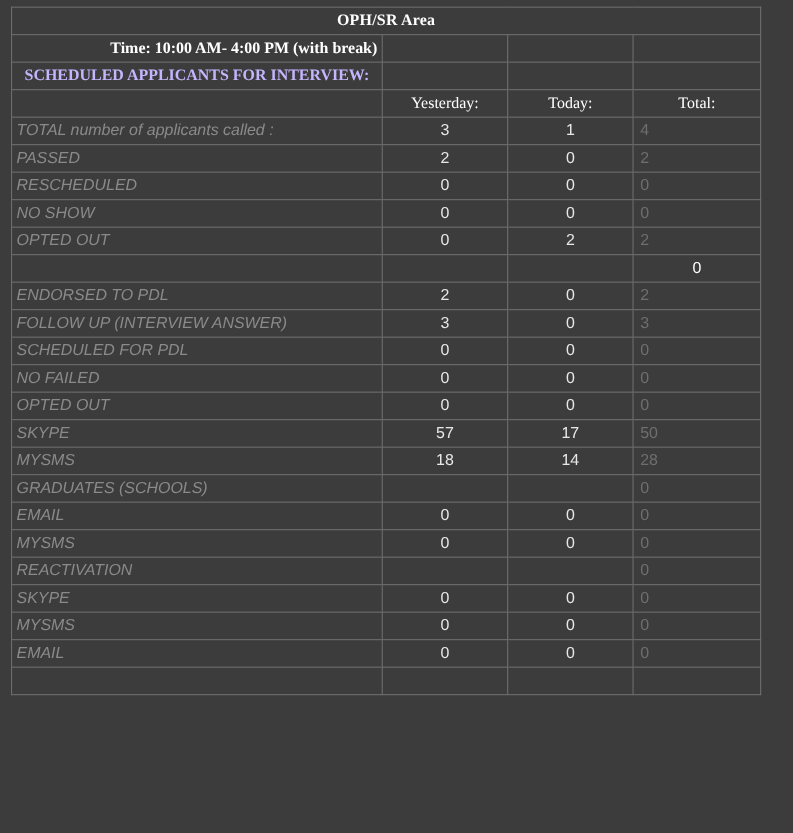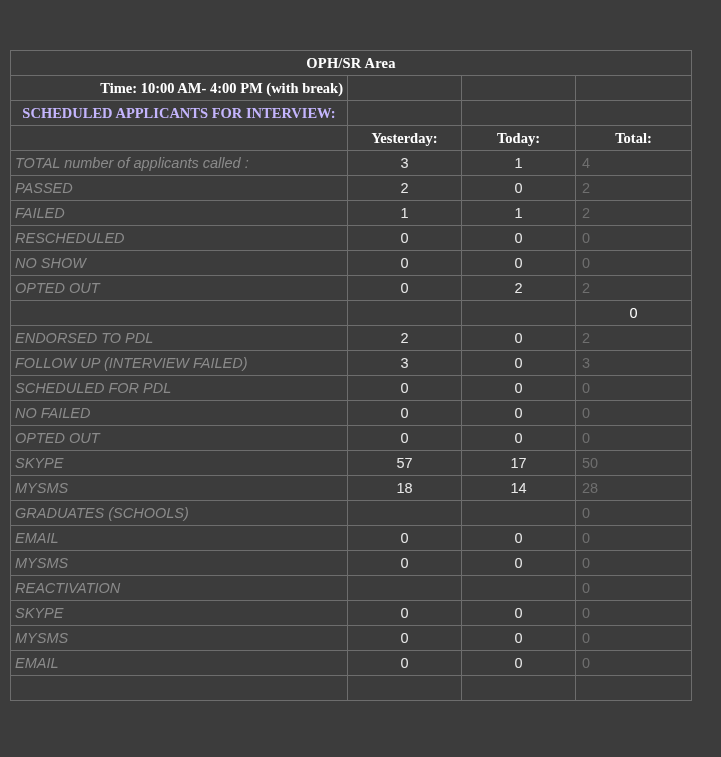--- a/index.html
+++ b/index.html
@@ -15,21 +15,20 @@
     width: 721px;
     height: 757px;
     box-sizing: border-box;
     padding: 6px 10px 0 10px;
     background: #3c3c3c;
   }
   table.grid {
     border-collapse: collapse;
     width: 681px;
     table-layout: fixed;
-    margin-top: 44px;
   }
   table.grid td {
     border: 1px solid #6d6d6d;
     height: 24px;
     padding: 0 4px;
     font-size: 14.5px;
     vertical-align: middle;
     overflow: hidden;
     white-space: nowrap;
   }
@@ -60,21 +59,21 @@
     font-size: 14.5px;
     color: #c4b5fd;
     height: 44px;
     white-space: normal;
     line-height: 1.25;
     padding: 0 14px;
   }
   .blank-cell { }
   .colhead {
     text-align: center;
-    font-weight: bold;
+    font-weight: normal;
     color: #ffffff;
     font-size: 14.5px;
   }
   .rowlabel {
     text-align: left;
     color: #8a8a8a;
     font-family: "Liberation Sans", sans-serif;
     font-size: 14.5px;
     font-style: italic;
   }
@@ -139,26 +138,20 @@
         <td class="num">1</td>
         <td class="num dim">4</td>
       </tr>
       <tr>
         <td class="rowlabel">PASSED</td>
         <td class="num">2</td>
         <td class="num">0</td>
         <td class="num dim">2</td>
       </tr>
       <tr>
-        <td class="rowlabel">FAILED</td>
-        <td class="num">1</td>
-        <td class="num">1</td>
-        <td class="num dim">2</td>
-      </tr>
-      <tr>
         <td class="rowlabel">RESCHEDULED</td>
         <td class="num">0</td>
         <td class="num">0</td>
         <td class="num dim">0</td>
       </tr>
       <tr>
         <td class="rowlabel">NO SHOW</td>
         <td class="num">0</td>
         <td class="num">0</td>
         <td class="num dim">0</td>
@@ -175,21 +168,21 @@
         <td class="num"></td>
         <td class="num center-bright">0</td>
       </tr>
       <tr>
         <td class="rowlabel">ENDORSED TO PDL</td>
         <td class="num">2</td>
         <td class="num">0</td>
         <td class="num dim">2</td>
       </tr>
       <tr>
-        <td class="rowlabel">FOLLOW UP (INTERVIEW FAILED)</td>
+        <td class="rowlabel">FOLLOW UP (INTERVIEW ANSWER)</td>
         <td class="num">3</td>
         <td class="num">0</td>
         <td class="num dim">3</td>
       </tr>
       <tr>
         <td class="rowlabel">SCHEDULED FOR PDL</td>
         <td class="num">0</td>
         <td class="num">0</td>
         <td class="num dim">0</td>
       </tr>

